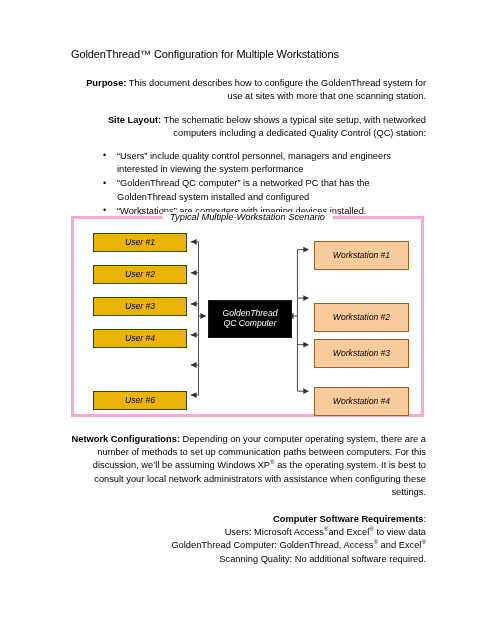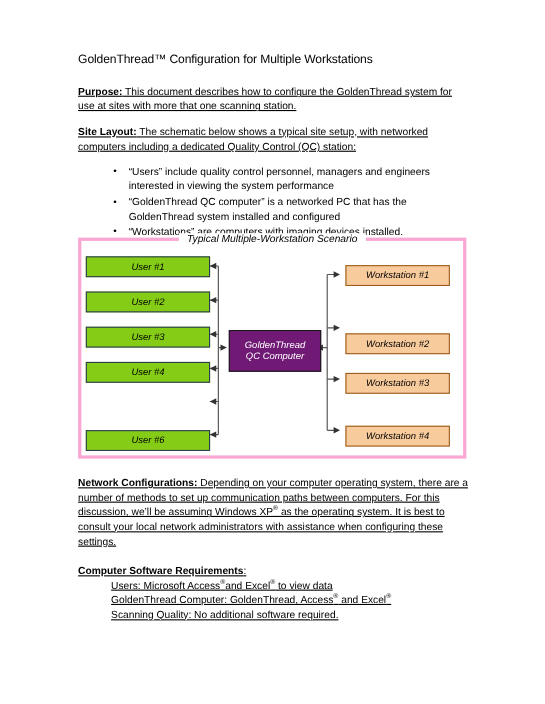--- a/index.html
+++ b/index.html
@@ -32,22 +32,21 @@
     font-size: 11px;
     font-weight: normal;
     margin: 0 0 16px 0;
     letter-spacing: -0.1px;
     line-height: 1.2;
   }
   .para {
     font-size: 9.3px;
     line-height: 1.42;
     margin: 0 0 10px 0;
-    text-align: left;
-    text-decoration: underline;
+    text-align: right;
   }
   .para b, .lead {
     font-weight: bold;
   }
   ul.bullets {
     margin: 0 0 0 0;
     padding-left: 32px;
     list-style: none;
   }
   ul.bullets li {
@@ -103,37 +102,37 @@
     box-sizing: border-box;
     display: flex;
     align-items: center;
     justify-content: center;
     font-size: 8.6px;
     line-height: 1.15;
     text-align: center;
     white-space: nowrap;
   }
   .node.user {
-    background: #84cc16;
+    background: #eab308;
     border: 1.2px solid #2F3C55;
-    width: 113px;
+    width: 94px;
     height: 19px;
-    left: 4px;
+    left: 19px;
     color: #000;
   }
   .node.workstation {
     background: #F8CB9C;
     border: 1.2px solid #9C5D1E;
     width: 95px;
-    height: 19px;
+    height: 29px;
     left: 240px;
     color: #000;
   }
   .node.qc {
-    background: #701a75;
+    background: #000000;
     border: 1.2px solid #1a1a1a;
     color: #ffffff;
     width: 84px;
     height: 38px;
     left: 134px;
     top: 81px;
     flex-direction: column;
     font-size: 8.6px;
   }
   .node.qc span { display: block; }

